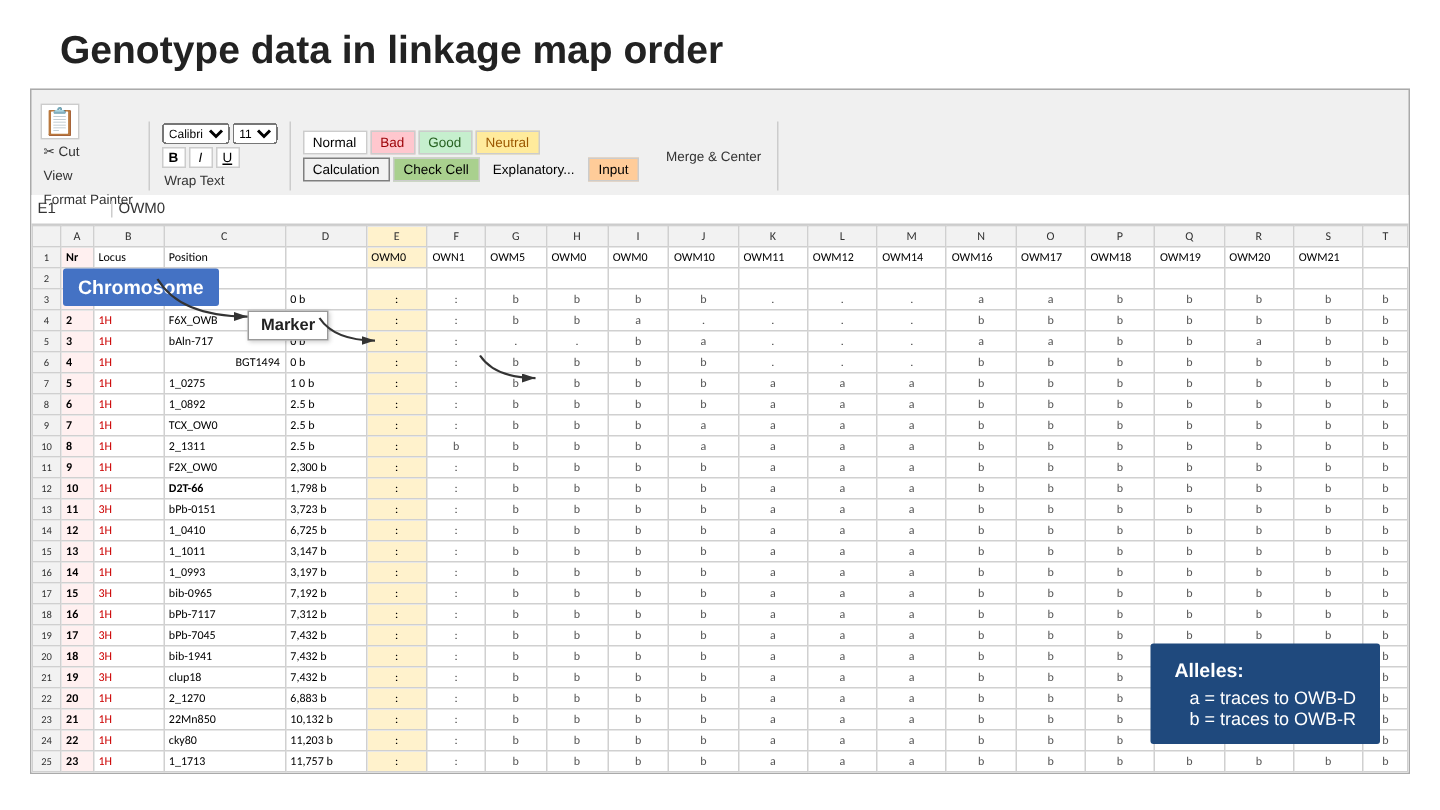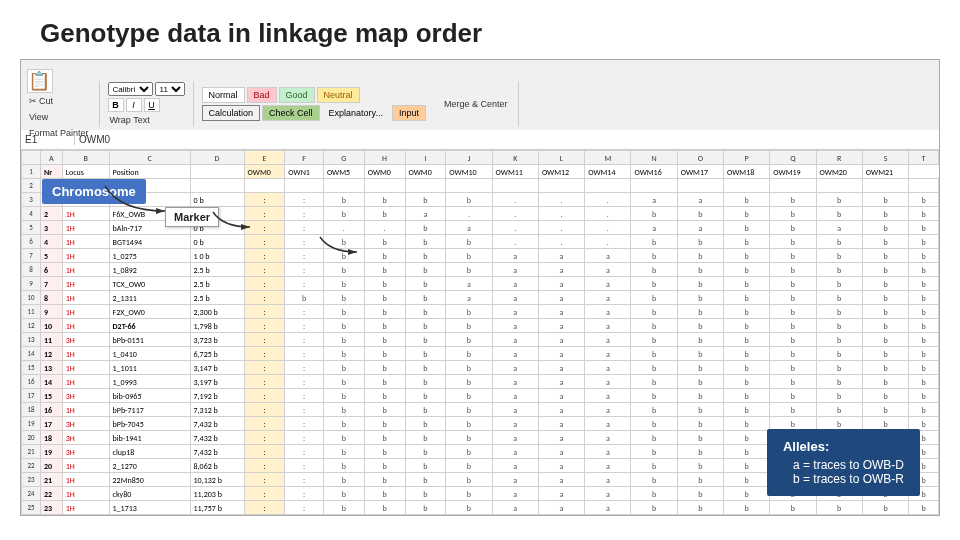--- a/index.html
+++ b/index.html
@@ -455,21 +455,21 @@
               <td style="width: 22px; text-align: center; color: rgb(85, 85, 85);">b</td>
               <td style="width: 22px; text-align: center; color: rgb(85, 85, 85);">b</td>
               <td style="width: 22px; text-align: center; color: rgb(85, 85, 85);">a</td>
               <td style="width: 22px; text-align: center; color: rgb(85, 85, 85);">b</td>
               <td style="width: 22px; text-align: center; color: rgb(85, 85, 85);">b</td>
             </tr>
             <tr>
               <td class="row-num">6</td>
               <td class="col-a" style="width: 16px;">4</td>
               <td style="width: 30px; color: rgb(204, 0, 0);">1H</td>
-              <td style="width: 60px;">BGT1494</td>
+              <td style="width: 60px; text-align: right;">BGT1494</td>
               <td style="width: 40px;">0 b</td>
               <td style="background: rgb(255, 242, 204); width: 22px; text-align: center;">:</td>
               <td style="width: 22px; text-align: center; color: rgb(85, 85, 85);">:</td>
               <td style="width: 22px; text-align: center; color: rgb(85, 85, 85);">b</td>
               <td style="width: 22px; text-align: center; color: rgb(85, 85, 85);">b</td>
               <td style="width: 22px; text-align: center; color: rgb(85, 85, 85);">b</td>
               <td style="width: 22px; text-align: center; color: rgb(85, 85, 85);">b</td>
               <td style="width: 22px; text-align: center; color: rgb(85, 85, 85);">.</td>
               <td style="width: 22px; text-align: center; color: rgb(85, 85, 85);">.</td>
               <td style="width: 22px; text-align: center; color: rgb(85, 85, 85);">.</td>
@@ -824,21 +824,21 @@
               <td style="width: 22px; text-align: center; color: rgb(85, 85, 85);">b</td>
               <td style="width: 22px; text-align: center; color: rgb(85, 85, 85);">b</td>
               <td style="width: 22px; text-align: center; color: rgb(85, 85, 85);">b</td>
               <td style="width: 22px; text-align: center; color: rgb(85, 85, 85);">b</td>
             </tr>
             <tr>
               <td class="row-num">22</td>
               <td class="col-a" style="width: 16px;">20</td>
               <td style="width: 30px; color: rgb(204, 0, 0);">1H</td>
               <td style="width: 60px;">2_1270</td>
-              <td style="width: 40px;">8,062 b</td>
+              <td style="width: 40px;">6,883 b</td>
               <td style="background: rgb(255, 242, 204); width: 22px; text-align: center;">:</td>
               <td style="width: 22px; text-align: center; color: rgb(85, 85, 85);">:</td>
               <td style="width: 22px; text-align: center; color: rgb(85, 85, 85);">b</td>
               <td style="width: 22px; text-align: center; color: rgb(85, 85, 85);">b</td>
               <td style="width: 22px; text-align: center; color: rgb(85, 85, 85);">b</td>
               <td style="width: 22px; text-align: center; color: rgb(85, 85, 85);">b</td>
               <td style="width: 22px; text-align: center; color: rgb(85, 85, 85);">a</td>
               <td style="width: 22px; text-align: center; color: rgb(85, 85, 85);">a</td>
               <td style="width: 22px; text-align: center; color: rgb(85, 85, 85);">a</td>
               <td style="width: 22px; text-align: center; color: rgb(85, 85, 85);">b</td>

